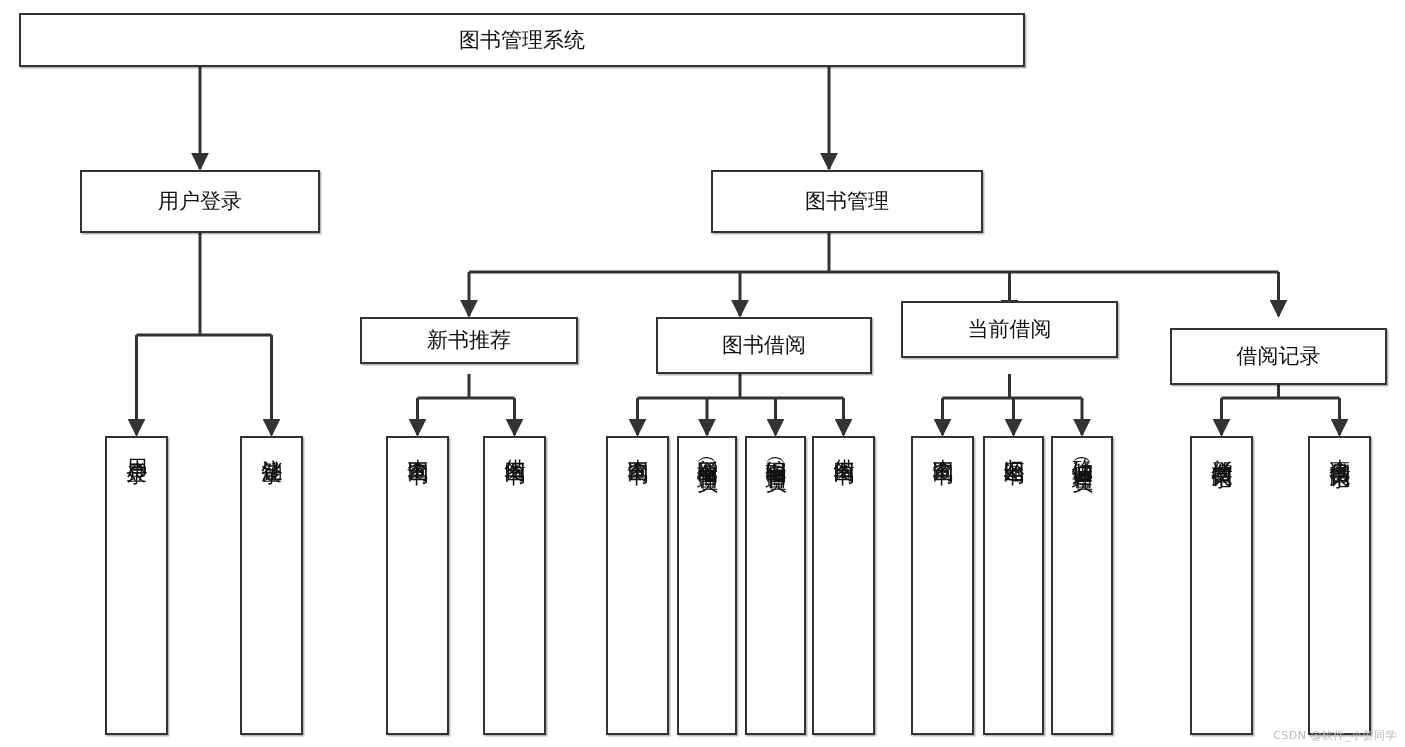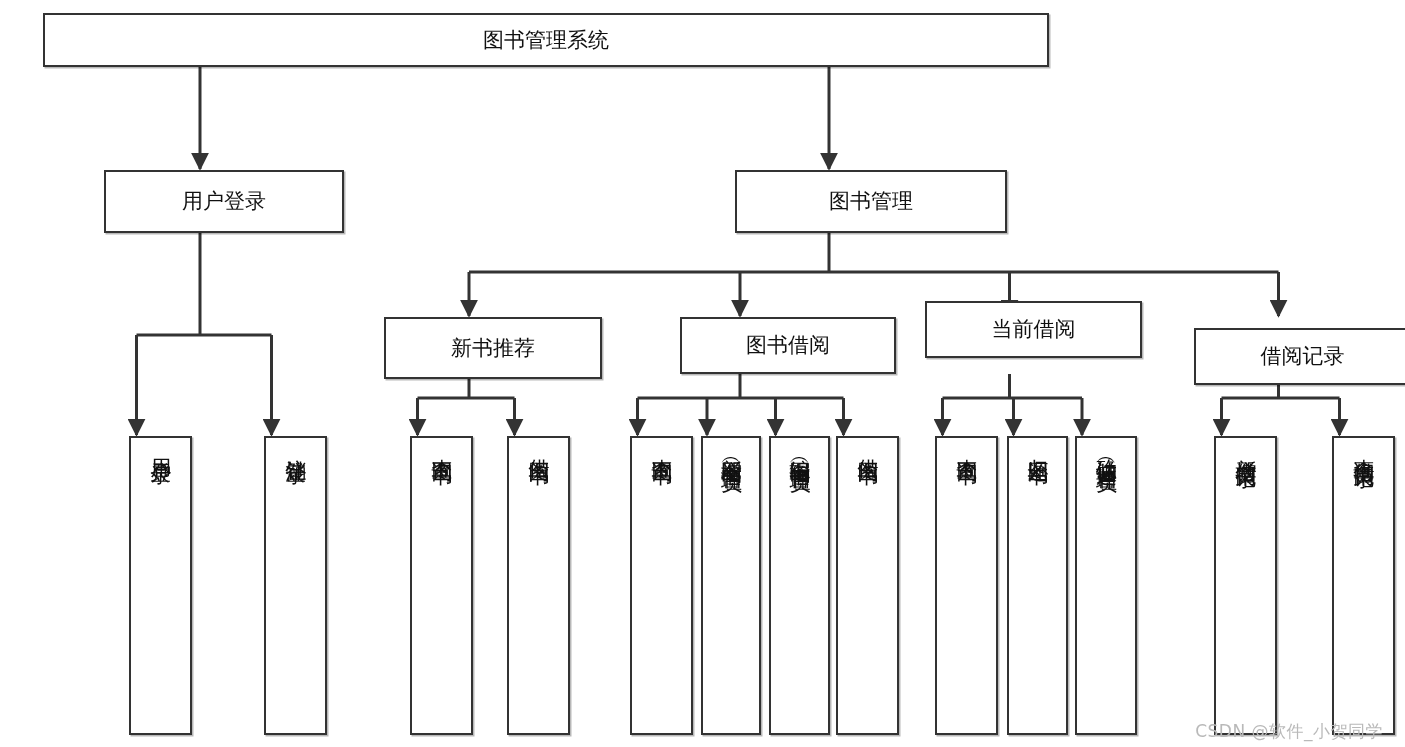--- a/index.html
+++ b/index.html
@@ -27,21 +27,20 @@
   .node-box {
     position: absolute;
     box-sizing: border-box;
     border: 2px solid #333333;
     background: #ffffff;
     box-shadow: 1.5px 1.5px 0 0 rgba(0,0,0,0.28);
     display: flex;
     align-items: center;
     justify-content: center;
     overflow: hidden;
-    margin-left: 24px;
   }
   .node-label-h {
     font-size: 21px;
     color: #111111;
     line-height: 1.15;
     white-space: nowrap;
     text-align: center;
   }
   .node-box.leaf {
     align-items: flex-start;
@@ -53,23 +52,23 @@
     text-orientation: upright;
     font-size: 21px;
     color: #111111;
     letter-spacing: 2px;
     line-height: 1;
     text-align: center;
     white-space: nowrap;
   }
   #watermark {
     position: absolute;
-    right: 22px;
+    right: 8px;
     bottom: 4px;
-    font-size: 17px;
+    font-size: 11px;
     color: #b9b9b9;
     white-space: nowrap;
     letter-spacing: 0.5px;
     pointer-events: none;
     margin-top: 24px;
   }
 </style>
 </head>
 <body>
 
@@ -122,21 +121,21 @@
     <span class="node-label-h">图书管理系统</span>
   </div>
 
   <div class="node-box" style="left: 80px; top: 170px; width: 240px; height: 63px;">
     <span class="node-label-h">用户登录</span>
   </div>
   <div class="node-box" style="left: 711px; top: 170px; width: 272px; height: 63px;">
     <span class="node-label-h">图书管理</span>
   </div>
 
-  <div class="node-box" style="left: 360px; top: 317px; width: 218px; height: 62px;">
+  <div class="node-box" style="left: 360px; top: 317px; width: 218px; height: 47px;">
     <span class="node-label-h">新书推荐</span>
   </div>
   <div class="node-box" style="left: 656px; top: 317px; width: 216px; height: 57px;">
     <span class="node-label-h">图书借阅</span>
   </div>
   <div class="node-box" style="left: 901px; top: 301px; width: 217px; height: 57px;">
     <span class="node-label-h">当前借阅</span>
   </div>
   <div class="node-box" style="left: 1170px; top: 328px; width: 217px; height: 57px;">
     <span class="node-label-h">借阅记录</span>

